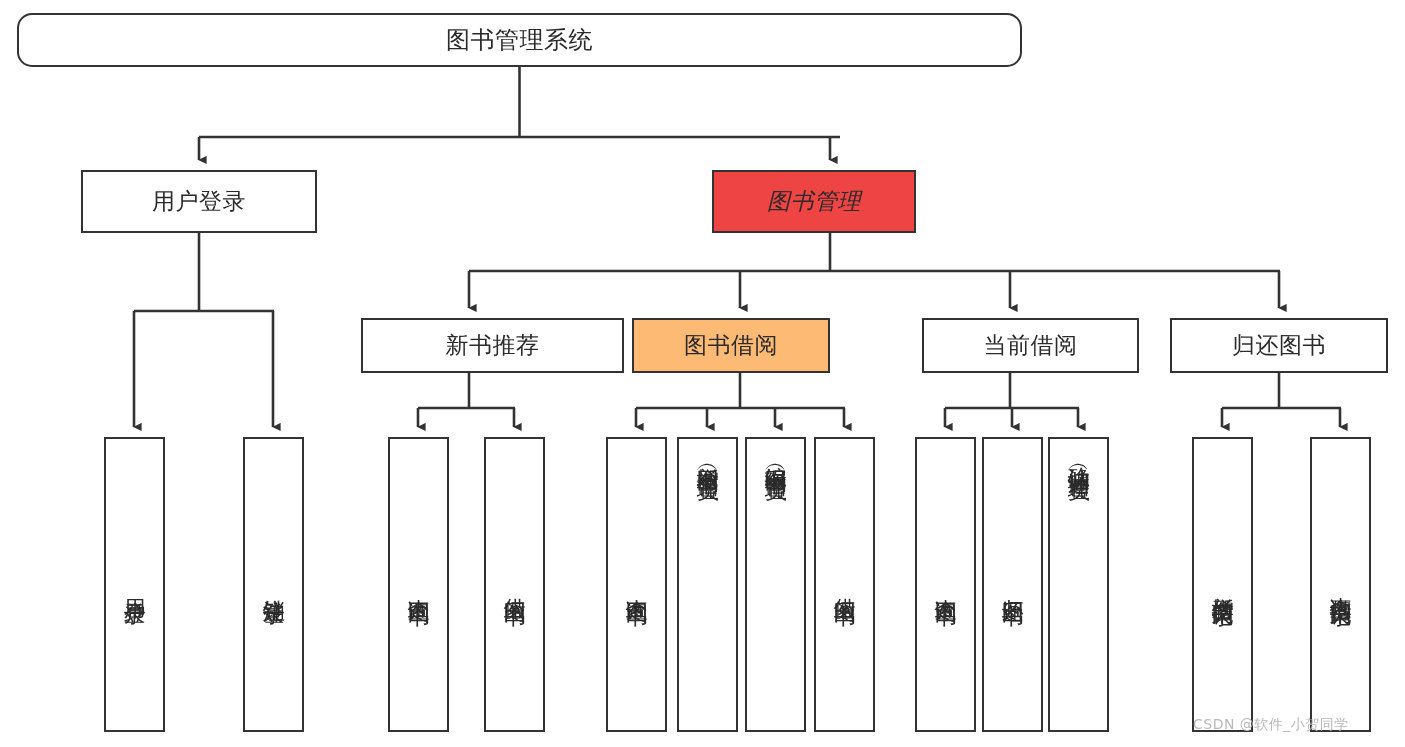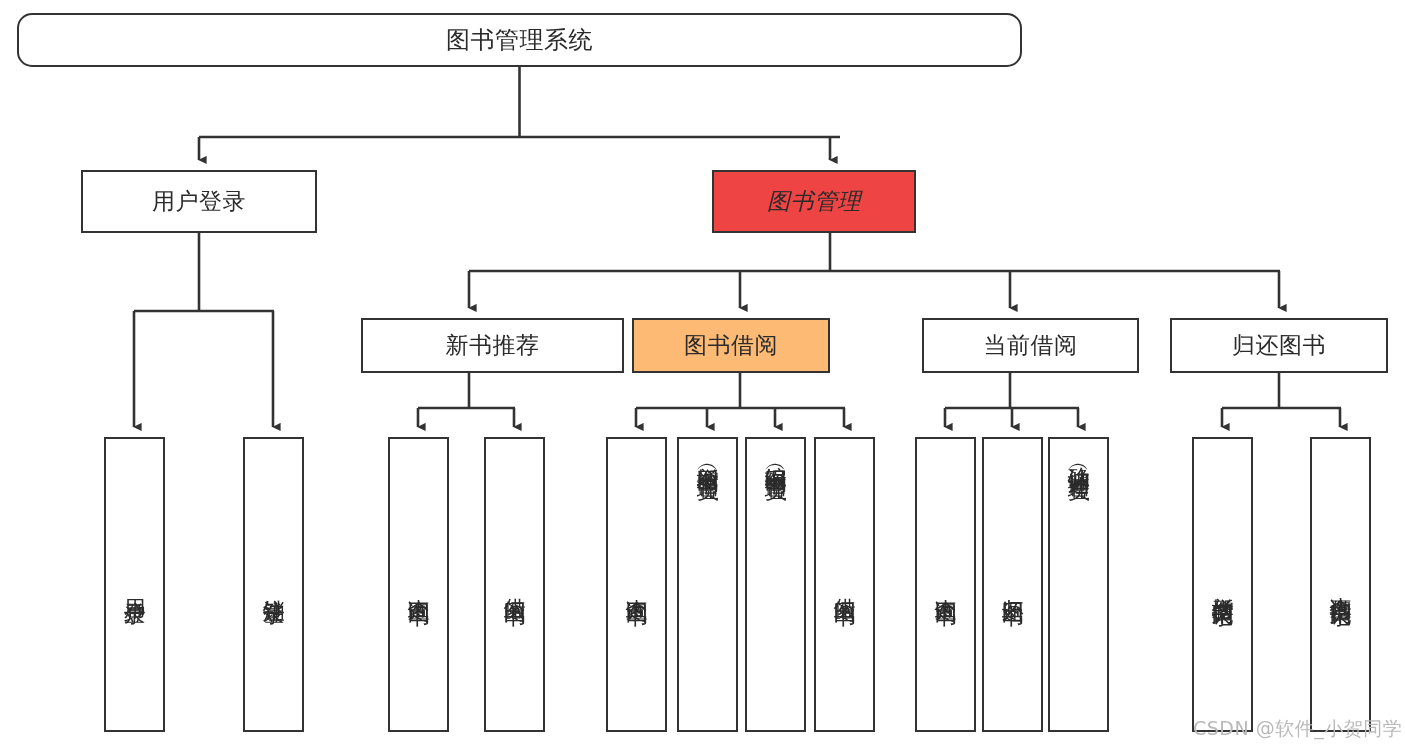--- a/index.html
+++ b/index.html
@@ -53,21 +53,21 @@
     text-orientation: upright;
     -webkit-writing-mode: vertical-rl;
     font-size: 22px;
     line-height: 1.12;
     letter-spacing: 2px;
     color: #2b2b2b;
     white-space: nowrap;
   }
   .watermark {
     position: absolute;
-    font-size: 19px;
+    font-size: 14px;
     color: #b9b9b9;
     white-space: nowrap;
     letter-spacing: 0.5px;
   }
 </style>
 </head>
 <body>
 
 <div id="canvas" style="background: rgb(255, 255, 255);">
 

